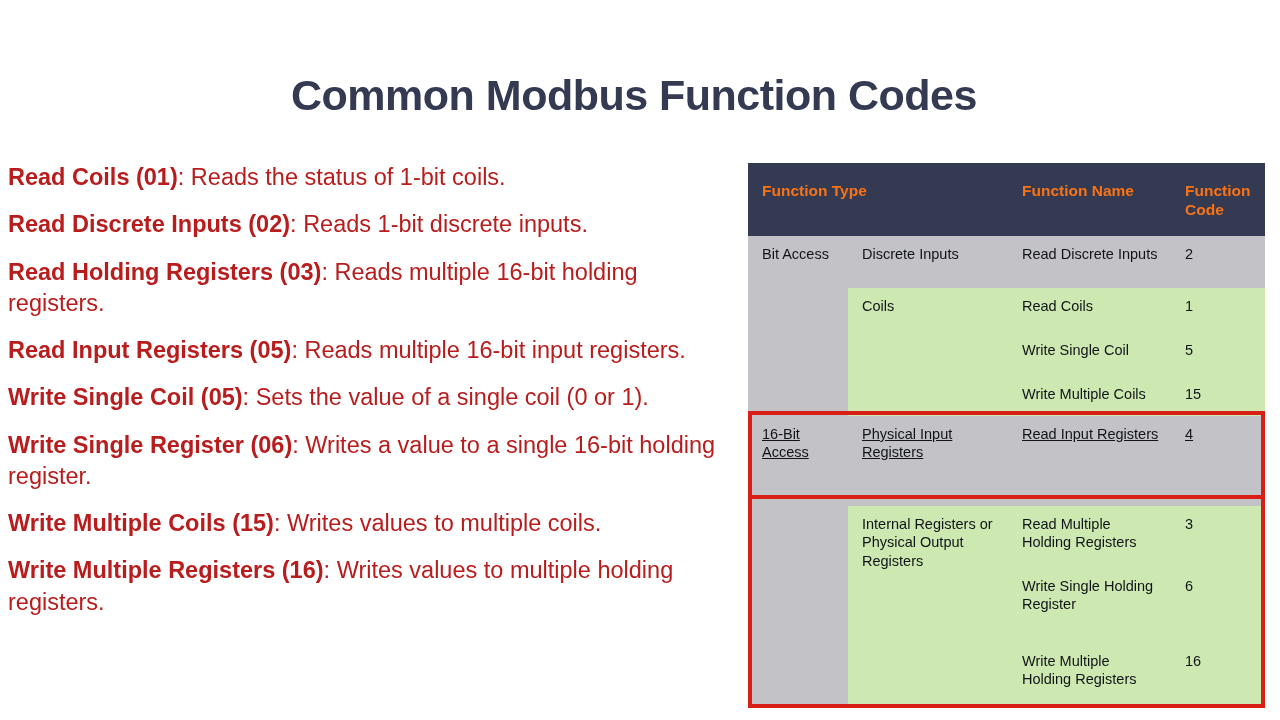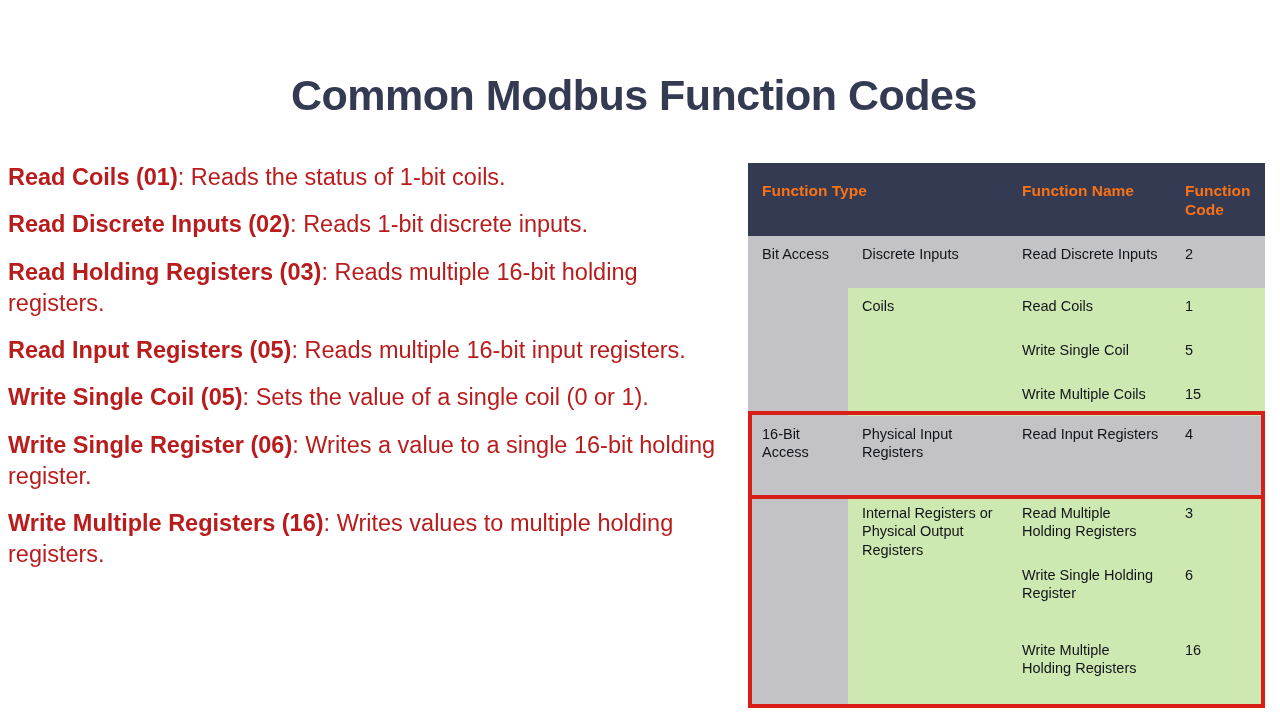--- a/index.html
+++ b/index.html
@@ -131,20 +131,23 @@
     </div>
 
     <div class="bullet">
       <span class="term">Write Single Coil (05)</span><span class="desc">: Sets the value of a single coil (0 or 1).</span>
     </div>
 
     <div class="bullet">
       <span class="term">Write Single Register (06)</span><span class="desc">: Writes a value to a single 16-bit holding register.</span>
     </div>
 
+    <div class="bullet">
+      <span class="term">Write Multiple Coils (15)</span><span class="desc">: Writes values to multiple coils.</span>
+    </div>
 
     <div class="bullet">
       <span class="term">Write Multiple Registers (16)</span><span class="desc">: Writes values to multiple holding registers.</span>
     </div>
 
   </div>
 
   <div class="table-wrap">
     <table class="tbl">
       <colgroup>
@@ -180,21 +183,21 @@
         <tr style="height:44px;">
           <td class="bg-green vtop">Write Single Coil</td>
           <td class="bg-green vtop">5</td>
         </tr>
 
         <tr style="height:40px;">
           <td class="bg-green vtop">Write Multiple Coils</td>
           <td class="bg-green vtop">15</td>
         </tr>
 
-        <tr style="height:79px;">
+        <tr style="height:90px;text-decoration:underline;">
           <td class="bg-gray vtop" rowspan="4" style="white-space:pre-line;">16-Bit Access</td>
           <td class="bg-gray vtop">Physical Input Registers</td>
           <td class="bg-gray vtop">Read Input Registers</td>
           <td class="bg-gray vtop">4</td>
         </tr>
 
         <tr style="height:62px;">
           <td class="bg-green vtop" rowspan="3">Internal Registers or Physical Output Registers</td>
           <td class="bg-green vtop">Read Multiple Holding Registers</td>
           <td class="bg-green vtop">3</td>

